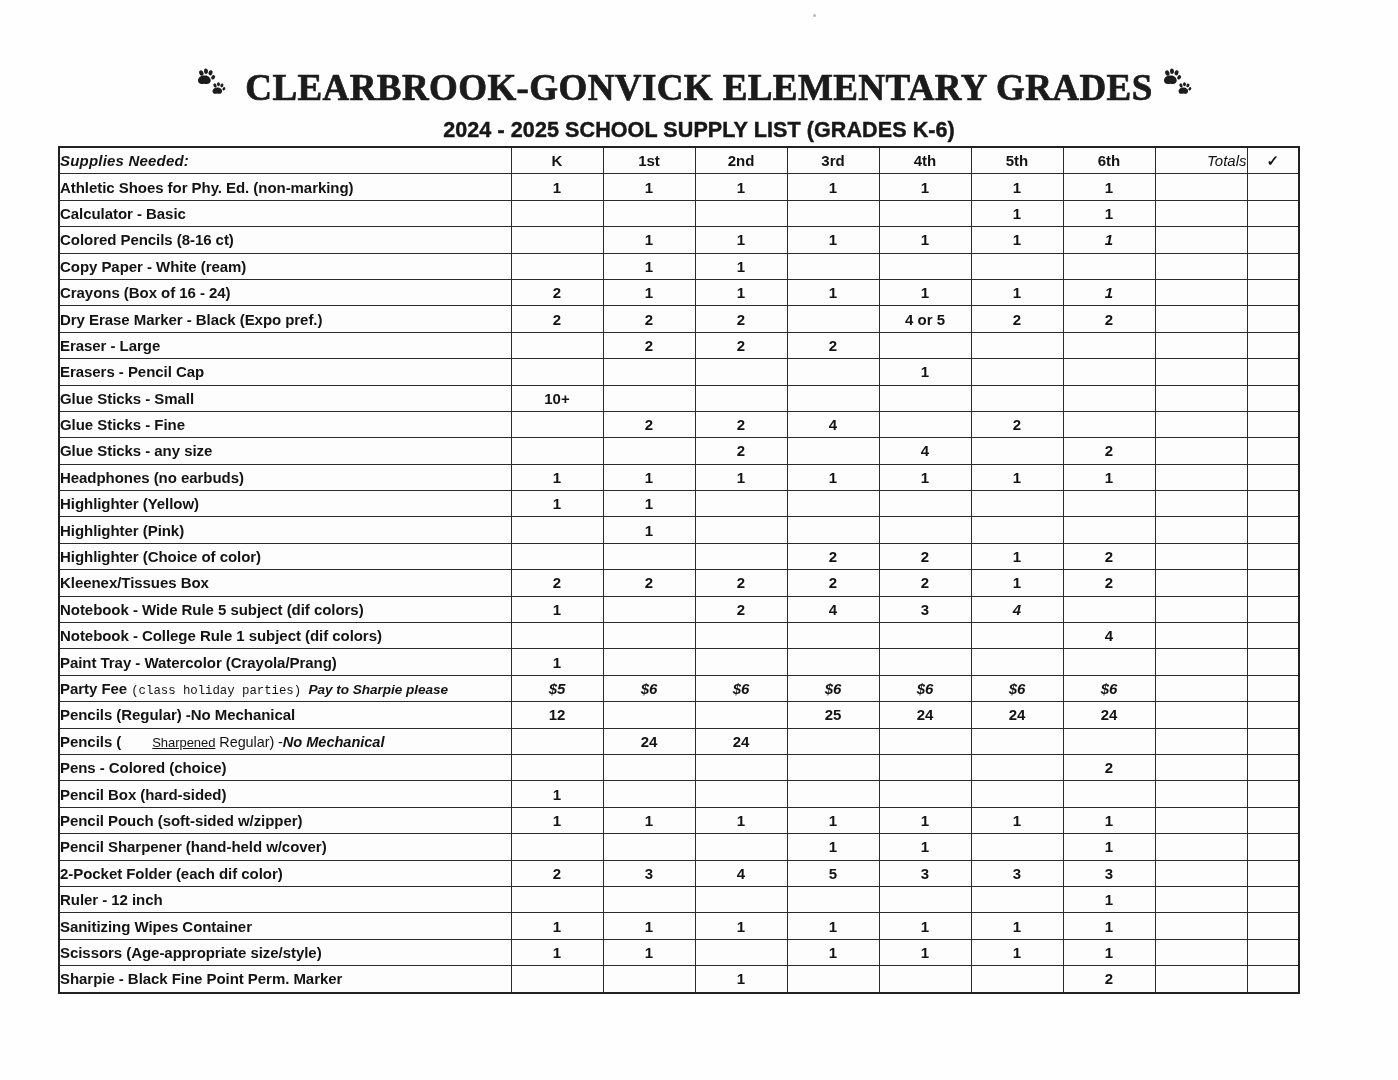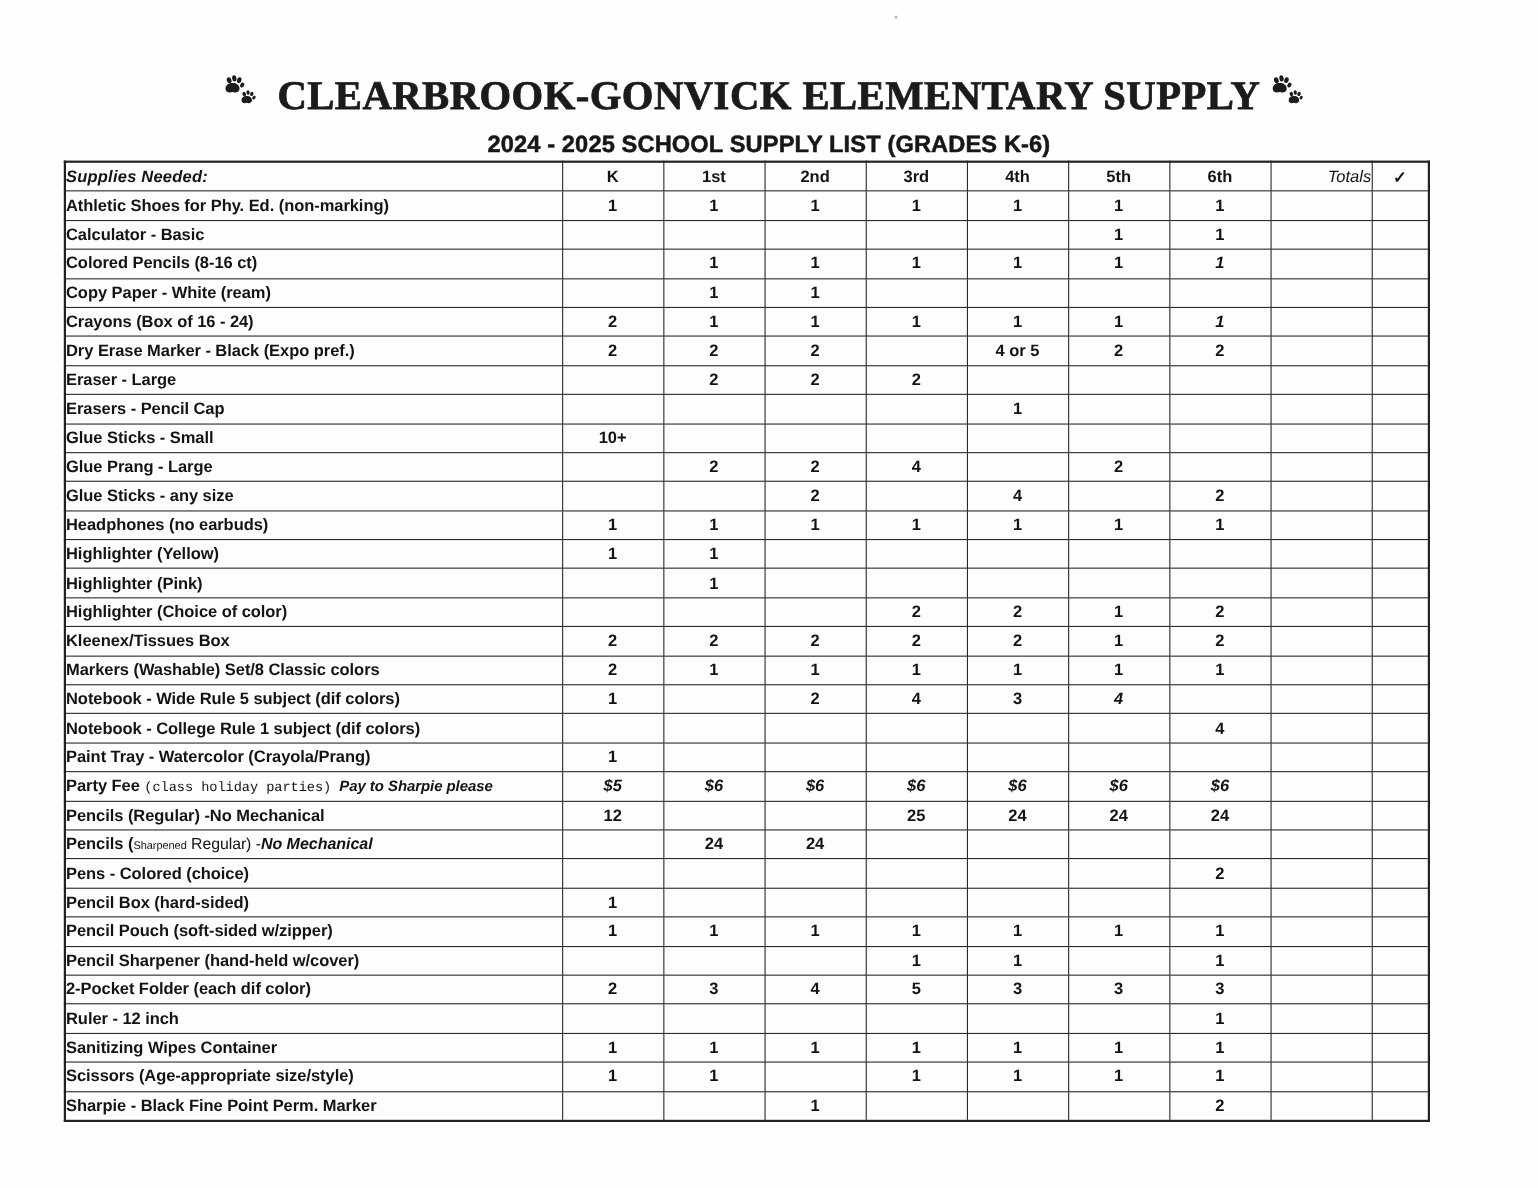--- a/index.html
+++ b/index.html
@@ -159,22 +159,24 @@
     font-weight: bold;
     font-size: 13.6px;
   }
   .lbl-it-b {
     font-style: italic;
     font-weight: bold;
     font-size: 14.6px;
     margin-top: 32px;
   }
   .lbl-u {
+    text-decoration: underline;
     font-weight: normal;
-    font-size: 10px;
+    font-size: 13px;
+    margin-left: 31px;
   }
   .lbl-n {
     font-weight: normal;
     font-size: 14.4px;
   }
 
   
   col.c-item   { width: 452px; }
   col.c-grade  { width: 92px; }
   col.c-totals { width: 92px; }
@@ -198,21 +200,21 @@
           <path d="M12.1 10.2c3.6 0 6.6 2.9 6.6 6.1 0 2.6-2.1 4.2-4.7 4.2-1.3 0-2.1-.5-3.1-.5-1 0-1.8.5-3 .5-2.6 0-4.5-1.7-4.5-4.2 0-3.2 3-6.1 6.6-6.1z" transform="translate(-1 0)" fill="#1c1c1c"></path>
         </svg>
         <svg class="paw-small" width="15" height="15" viewBox="0 0 24 24">
           <ellipse cx="6.4" cy="7.2" rx="2.5" ry="3.3" transform="rotate(-22 6.4 7.2)" fill="#1c1c1c"></ellipse>
           <ellipse cx="12" cy="5.1" rx="2.4" ry="3.3" transform="rotate(-6 12 5.1)" fill="#1c1c1c"></ellipse>
           <ellipse cx="17.4" cy="7.0" rx="2.4" ry="3.2" transform="rotate(18 17.4 7)" fill="#1c1c1c"></ellipse>
           <ellipse cx="20.6" cy="12.4" rx="2.1" ry="2.8" transform="rotate(36 20.6 12.4)" fill="#1c1c1c"></ellipse>
           <path d="M12.1 10.2c3.6 0 6.6 2.9 6.6 6.1 0 2.6-2.1 4.2-4.7 4.2-1.3 0-2.1-.5-3.1-.5-1 0-1.8.5-3 .5-2.6 0-4.5-1.7-4.5-4.2 0-3.2 3-6.1 6.6-6.1z" transform="translate(-1 0)" fill="#1c1c1c"></path>
         </svg>
       </span>
-      <span>CLEARBROOK-GONVICK ELEMENTARY SUPPLY</span>
+      <span>CLEARBROOK-GONVICK ELEMENTARY GRADES</span>
       <span class="paws">
         <svg class="paw-big" width="20" height="20" viewBox="0 0 24 24">
           <ellipse cx="6.4" cy="7.2" rx="2.5" ry="3.3" transform="rotate(-22 6.4 7.2)" fill="#1c1c1c"></ellipse>
           <ellipse cx="12" cy="5.1" rx="2.4" ry="3.3" transform="rotate(-6 12 5.1)" fill="#1c1c1c"></ellipse>
           <ellipse cx="17.4" cy="7.0" rx="2.4" ry="3.2" transform="rotate(18 17.4 7)" fill="#1c1c1c"></ellipse>
           <ellipse cx="20.6" cy="12.4" rx="2.1" ry="2.8" transform="rotate(36 20.6 12.4)" fill="#1c1c1c"></ellipse>
           <path d="M12.1 10.2c3.6 0 6.6 2.9 6.6 6.1 0 2.6-2.1 4.2-4.7 4.2-1.3 0-2.1-.5-3.1-.5-1 0-1.8.5-3 .5-2.6 0-4.5-1.7-4.5-4.2 0-3.2 3-6.1 6.6-6.1z" transform="translate(-1 0)" fill="#1c1c1c"></path>
         </svg>
         <svg class="paw-small" width="15" height="15" viewBox="0 0 24 24">
           <ellipse cx="6.4" cy="7.2" rx="2.5" ry="3.3" transform="rotate(-22 6.4 7.2)" fill="#1c1c1c"></ellipse>
@@ -357,21 +359,21 @@
             <td class="qty"></td>
             <td class="qty"></td>
             <td class="qty"></td>
             <td class="qty"></td>
             <td class="qty"></td>
             <td class="qty"></td>
             <td class="qty blank"></td>
             <td class="qty blank"></td>
           </tr>
           <tr>
-            <td class="item">Glue Prang - Large</td>
+            <td class="item">Glue Sticks - Fine</td>
             <td class="qty"></td>
             <td class="qty">2</td>
             <td class="qty">2</td>
             <td class="qty">4</td>
             <td class="qty"></td>
             <td class="qty">2</td>
             <td class="qty"></td>
             <td class="qty blank"></td>
             <td class="qty blank"></td>
           </tr>
@@ -437,32 +439,20 @@
           </tr>
           <tr>
             <td class="item">Kleenex/Tissues Box</td>
             <td class="qty">2</td>
             <td class="qty">2</td>
             <td class="qty">2</td>
             <td class="qty">2</td>
             <td class="qty">2</td>
             <td class="qty">1</td>
             <td class="qty">2</td>
-            <td class="qty blank"></td>
-            <td class="qty blank"></td>
-          </tr>
-          <tr>
-            <td class="item">Markers (Washable) Set/8 Classic colors</td>
-            <td class="qty">2</td>
-            <td class="qty">1</td>
-            <td class="qty">1</td>
-            <td class="qty">1</td>
-            <td class="qty">1</td>
-            <td class="qty">1</td>
-            <td class="qty">1</td>
             <td class="qty blank"></td>
             <td class="qty blank"></td>
           </tr>
           <tr>
             <td class="item">Notebook - Wide Rule 5 subject (dif colors)</td>
             <td class="qty">1</td>
             <td class="qty"></td>
             <td class="qty">2</td>
             <td class="qty">4</td>
             <td class="qty">3</td>

